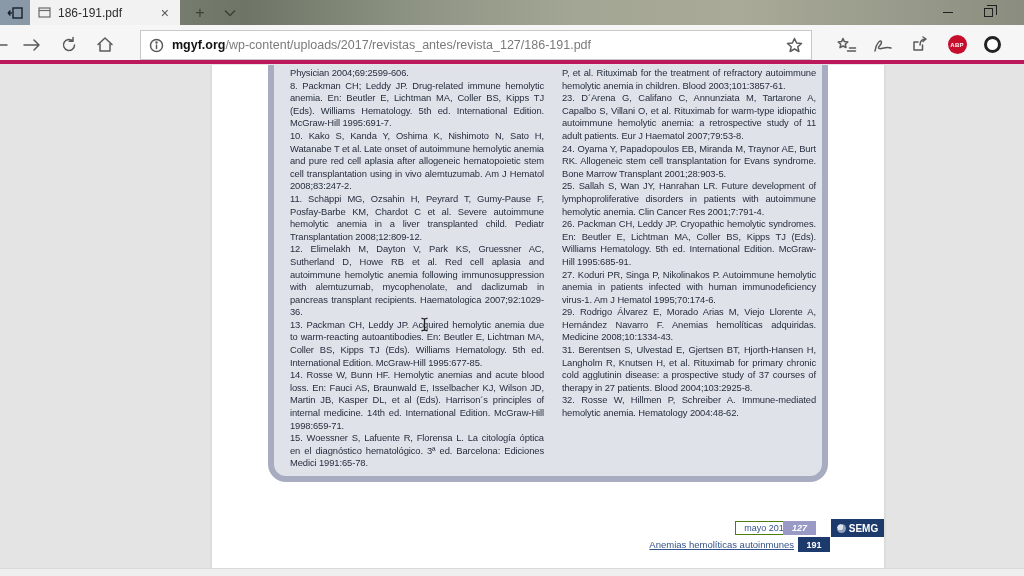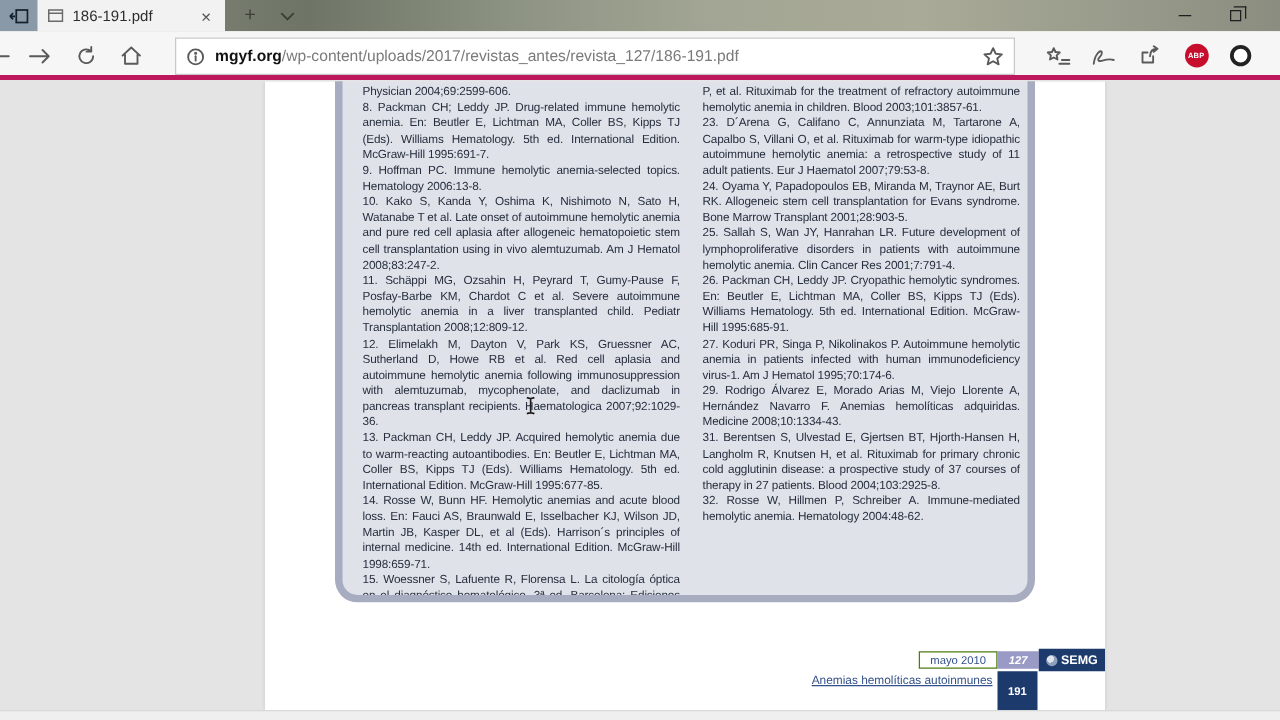--- a/index.html
+++ b/index.html
@@ -52,28 +52,28 @@
     color:#262e3e; letter-spacing:-0.1px; }
   .refcol p { margin:0; }
 
   .ibeam { position:absolute; left:420px; top:252px; width:9px; height:15px; }
   .ibeam svg { stroke:#1c1c1c; stroke-width:1.3; fill:none; }
 
   
   .pfooter { position:absolute; left:0; top:0; width:672px; height:503px; font-size:9.5px; }
   .f-date { position:absolute; left:523px; top:456px; width:63px; height:14px; background:#fff;
     border:1px solid #4d7c0f; color:#33518a; display:flex; align-items:center; justify-content:center; font-size:9px; }
-  .f-127 { position:absolute; left:586px; top:456px; width:33px; height:14px; background:#999bc6;
+  .f-127 { position:absolute; left:571px; top:456px; width:33px; height:14px; background:#999bc6;
     color:#fff; display:flex; align-items:center; justify-content:center; font-size:9px; font-weight:bold;font-style:italic; }
   .f-semg { position:absolute; left:619px; top:454px; width:53px; height:18px; background:#1d3a6d;
     color:#fff; display:flex; align-items:center; justify-content:center; gap:3px; font-size:10px; font-weight:bold; }
   .f-semg .logo-dot { width:9px; height:9px; border-radius:50%;
     background:radial-gradient(circle at 35% 35%, #dfe3ec 0 35%, #8fa0bd 36% 100%); }
   .f-title { position:absolute; left:380px; top:474px; width:202px; text-align:right; color:#33518a; font-size:9.5px;text-decoration:underline; }
-  .f-191 { position:absolute; left:586px; top:472px; width:32px; height:32px; background:#1d3a6d;
+  .f-191 { position:absolute; left:586px; top:472px; width:32px; height:15px; background:#1d3a6d;
     color:#fff; display:flex; align-items:center; justify-content:center; font-size:9px; font-weight:bold; }
 
   
   .hscroll { position:absolute; left:0; top:568px; width:1024px; height:8px; background:#efefef; border-top:1px solid #d8d8d8; }
 </style>
 </head>
 <body>
 
 <div class="titlebar">
   <div class="setaside">
@@ -166,21 +166,20 @@
 </div>
 
 <div class="viewer">
   <div class="pdf-page">
 
     <div class="refs-box">
       <div class="refs-cols">
         <div class="refcol">
           <p>Physician 2004;69:2599-606.</p>
           <p>8. Packman CH; Leddy JP. Drug-related immune hemolytic anemia. En: Beutler E, Lichtman MA, Coller BS, Kipps TJ (Eds). Williams Hematology. 5th ed. International Edition. McGraw-Hill 1995:691-7.</p>
-          <p>9. Hoffman PC. Immune hemolytic anemia-selected topics. Hematology 2006:13-8.</p>
           <p>10. Kako S, Kanda Y, Oshima K, Nishimoto N, Sato H, Watanabe T et al. Late onset of autoimmune hemolytic anemia and pure red cell aplasia after allogeneic hematopoietic stem cell transplantation using in vivo alemtuzumab. Am J Hematol 2008;83:247-2.</p>
           <p>11. Schäppi MG, Ozsahin H, Peyrard T, Gumy-Pause F, Posfay-Barbe KM, Chardot C et al. Severe autoimmune hemolytic anemia in a liver transplanted child. Pediatr Transplantation 2008;12:809-12.</p>
           <p>12. Elimelakh M, Dayton V, Park KS, Gruessner AC, Sutherland D, Howe RB et al. Red cell aplasia and autoimmune hemolytic anemia following immunosuppression with alemtuzumab, mycophenolate, and daclizumab in pancreas transplant recipients. Haematologica 2007;92:1029-36.</p>
           <p>13. Packman CH, Leddy JP. Acquired hemolytic anemia due to warm-reacting autoantibodies. En: Beutler E, Lichtman MA, Coller BS, Kipps TJ (Eds). Williams Hematology. 5th ed. International Edition. McGraw-Hill 1995:677-85.</p>
           <p>14. Rosse W, Bunn HF. Hemolytic anemias and acute blood loss. En: Fauci AS, Braunwald E, Isselbacher KJ, Wilson JD, Martin JB, Kasper DL, et al (Eds). Harrison´s principles of internal medicine. 14th ed. International Edition. McGraw-Hill 1998:659-71.</p>
           <p>15. Woessner S, Lafuente R, Florensa L. La citología óptica en el diagnóstico hematológico. 3ª ed. Barcelona: Ediciones Medici 1991:65-78.</p>
 
         </div>
         <div class="refcol">
           <p>P, et al. Rituximab for the treatment of refractory autoimmune hemolytic anemia in children. Blood 2003;101:3857-61.</p>

